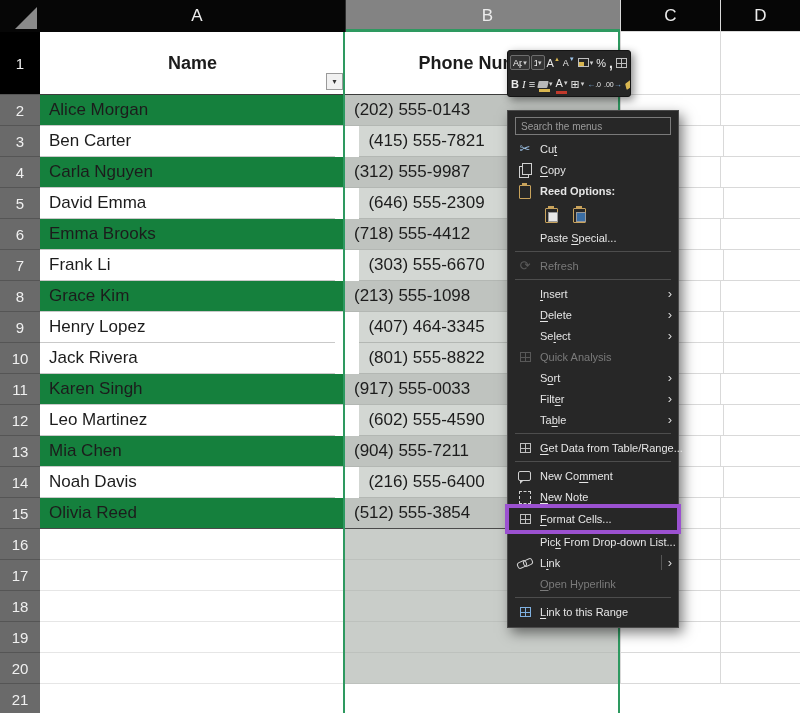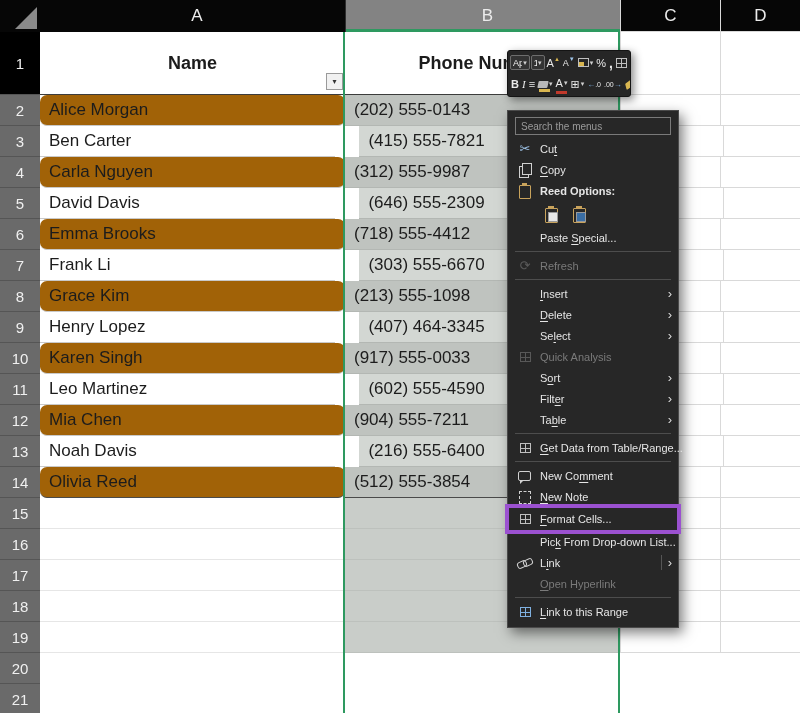--- a/index.html
+++ b/index.html
@@ -31,21 +31,21 @@
   .row{display:flex;height:31px;}
   .row.hdr{height:63px;}
   .cell{box-sizing:border-box;font-size:17px;color:#1c1c1c;display:flex;align-items:center;
         overflow:hidden;white-space:nowrap;}
   .cA{width:305px;padding-left:9px;}
   .cB{width:275px;padding-left:9px;}
   .cC{width:100px;border-left:1px solid #d9d9d9;border-bottom:1px solid #d9d9d9;}
   .cD{width:80px;border-left:1px solid #d9d9d9;border-bottom:1px solid #d9d9d9;}
   .row.hdr .cA,.row.hdr .cB{justify-content:center;padding-left:0;font-weight:bold;font-size:18px;
         background:#fff;border-bottom:1px solid #3c3c3c;position:relative;}
-  .row.band .cA{background:#a16207;border-radius:7px;}
+  .row.band .cA{background:#15803d;}
   .row.plain .cA{background:#ffffff;}
   .row.band .cB{background:#bfc3bf;}
   .row.plain .cB{background:#d3d7d3;margin-left:24px;}
   .row.band .cA,.row.plain .cA{border-bottom:1px solid #c9c9c9;}
   .row.band .cB,.row.plain .cB{border-bottom:1px solid #b3b7b3;}
   .row.last .cA,.row.last .cB{border-bottom:1px solid #4a4a4a;}
   .row.empty .cA{background:#fff;border-bottom:1px solid #e6e6e6;}
   .row.empty .cB{background:#c9cdc9;border-bottom:1px solid #bdc1bd;}
   .filterbtn{position:absolute;right:2px;bottom:4px;width:15px;height:15px;background:#f1f1f1;
       border:1px solid #9a9a9a;display:flex;align-items:center;justify-content:center;
@@ -208,21 +208,21 @@
         <div class="cell cC"></div>
         <div class="cell cD"></div>
       </div>
     <div class="row band">
         <div class="cell cA">Carla Nguyen</div>
         <div class="cell cB">(312) 555-9987</div>
         <div class="cell cC"></div>
         <div class="cell cD"></div>
       </div>
     <div class="row plain">
-        <div class="cell cA">David Davis</div>
+        <div class="cell cA">David Emma</div>
         <div class="cell cB">(646) 555-2309</div>
         <div class="cell cC"></div>
         <div class="cell cD"></div>
       </div>
     <div class="row band">
         <div class="cell cA">Emma Brooks</div>
         <div class="cell cB">(718) 555-4412</div>
         <div class="cell cC"></div>
         <div class="cell cD"></div>
       </div>
@@ -234,20 +234,26 @@
       </div>
     <div class="row band">
         <div class="cell cA">Grace Kim</div>
         <div class="cell cB">(213) 555-1098</div>
         <div class="cell cC"></div>
         <div class="cell cD"></div>
       </div>
     <div class="row plain">
         <div class="cell cA">Henry Lopez</div>
         <div class="cell cB">(407) 464-3345</div>
+        <div class="cell cC"></div>
+        <div class="cell cD"></div>
+      </div>
+    <div class="row plain">
+        <div class="cell cA">Jack Rivera</div>
+        <div class="cell cB">(801) 555-8822</div>
         <div class="cell cC"></div>
         <div class="cell cD"></div>
       </div>
     <div class="row band">
         <div class="cell cA">Karen Singh</div>
         <div class="cell cB">(917) 555-0033</div>
         <div class="cell cC"></div>
         <div class="cell cD"></div>
       </div>
     <div class="row plain">

